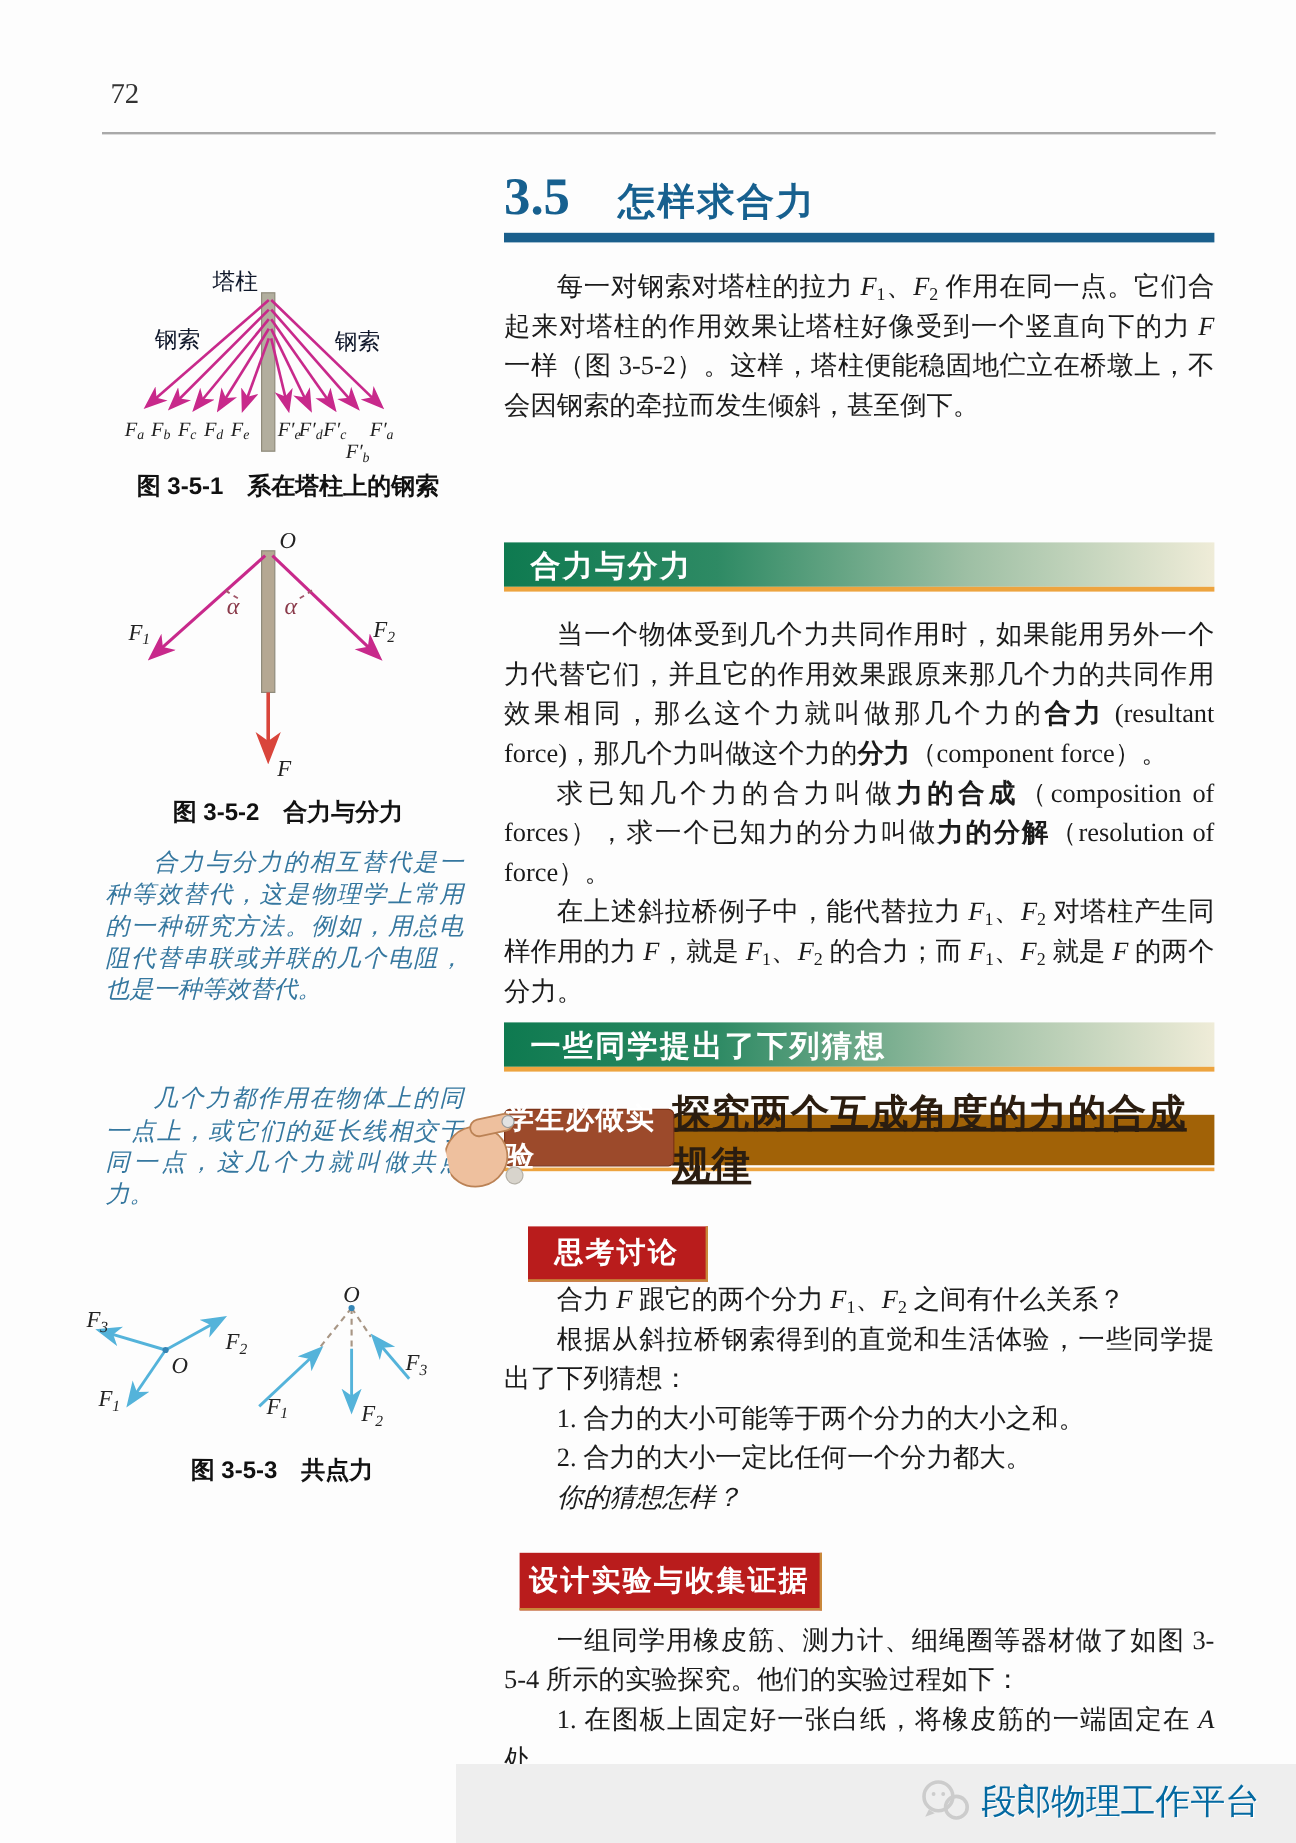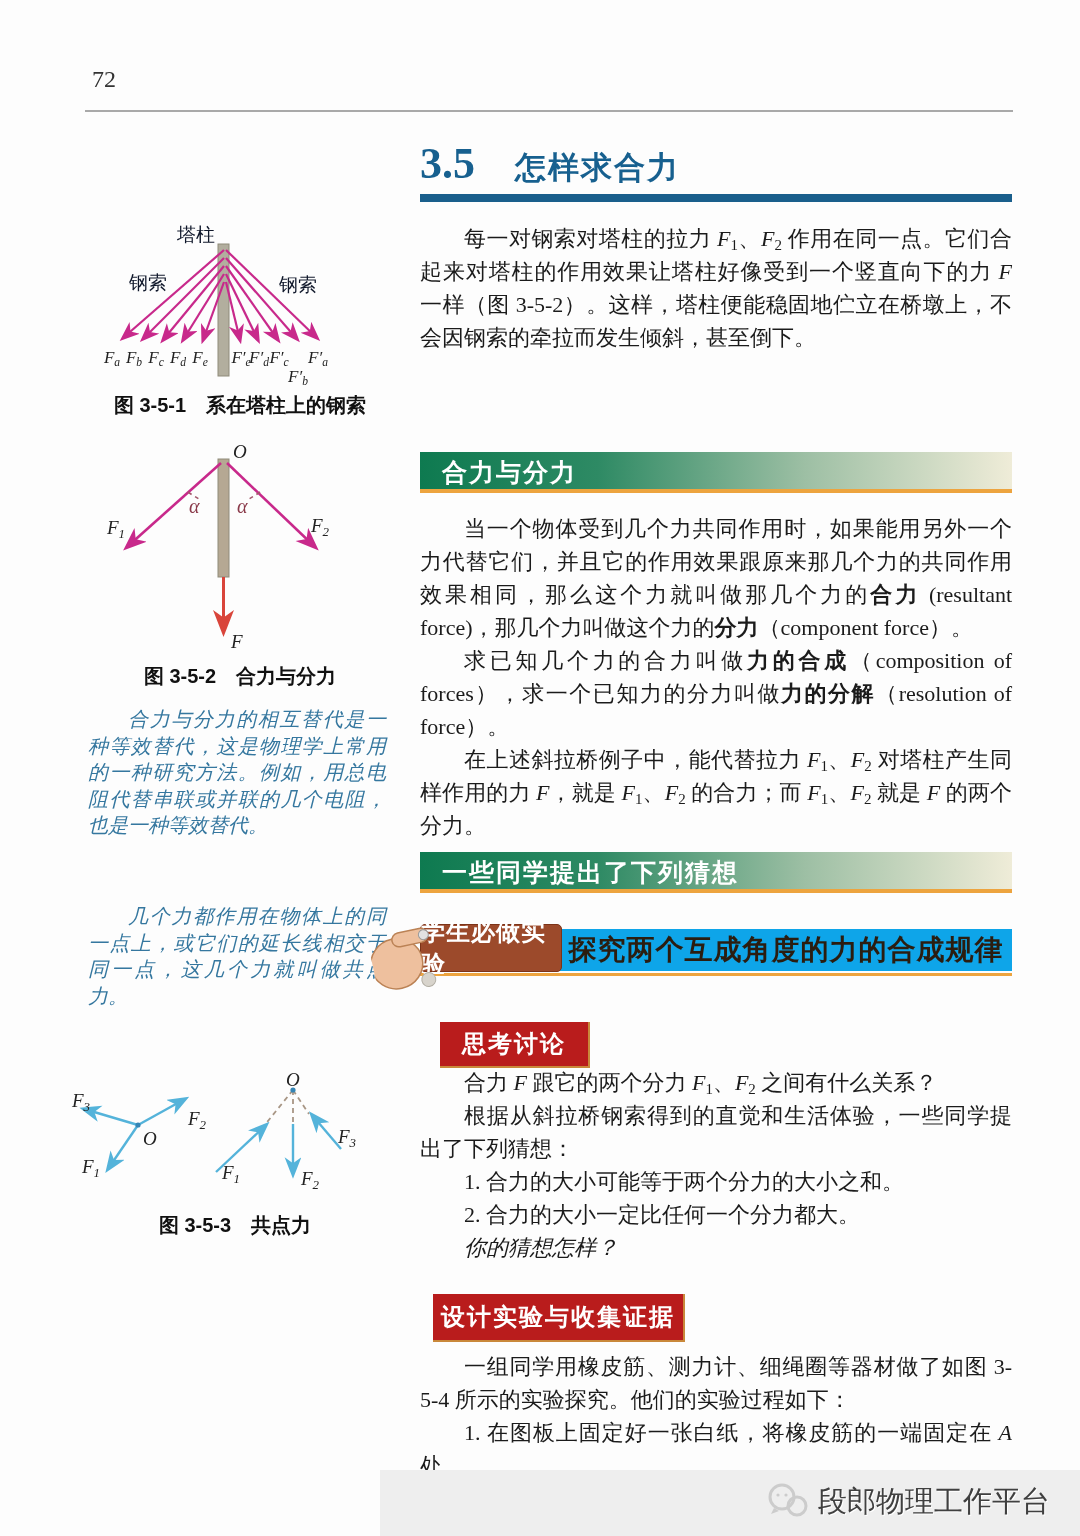--- a/index.html
+++ b/index.html
@@ -23,42 +23,42 @@
   
   .greenbar{width:592px;height:41px;line-height:41px;padding-left:22px;box-sizing:border-box;
             background:linear-gradient(to right,#0e7a50 0%,#2e8a64 30%,#9dbfa4 65%,#efecd8 100%);
             border-bottom:4px solid #eda43f;color:#fff;font-family:"Liberation Sans",sans-serif;
             font-size:25px;font-weight:bold;letter-spacing:2px;}
   
   .banner{width:592px;height:52px;}
   .banner .tagbox{position:absolute;left:0;top:0;width:140px;height:46px;background:#9c4a2b;
        border:1px solid #7c3318;border-radius:5px;color:#fff;font-family:"Liberation Sans",sans-serif;
        font-size:24px;font-weight:bold;display:flex;align-items:center;justify-content:center;letter-spacing:1px;z-index:2;}
-  .banner .cream{position:absolute;left:140px;right:0;top:5px;height:42px;background:#0ea5e9;
+  .banner .cream{position:absolute;left:140px;right:0;top:5px;height:42px;background:#a16207;
        display:flex;align-items:center;justify-content:center;font-family:"Liberation Sans",sans-serif;
-       font-size:28px;font-weight:bold;color:#2b1d10;letter-spacing:1px;z-index:1;}
+       font-size:32px;font-weight:bold;color:#2b1d10;letter-spacing:1px;z-index:1;text-decoration:underline;}
   .banner .underline{position:absolute;left:0;right:0;bottom:0;height:3px;background:#eda43f;}
   
   .orangebox{background:#b91c1c;border-right:2px solid #c9883a;border-bottom:2px solid #c9883a;
       color:#fff;font-family:"Liberation Sans",sans-serif;font-weight:bold;font-size:24px;
       display:flex;align-items:center;justify-content:center;letter-spacing:2px;}
   
   .figlabel{position:absolute;font-size:19px;font-style:italic;color:#222;font-family:"Liberation Serif",serif;white-space:nowrap;}
   .cnlabel{position:absolute;font-size:19px;color:#0f172a;white-space:nowrap;}
   .caption{position:absolute;width:100%;text-align:center;font-family:"Liberation Sans",sans-serif;
            font-size:20px;font-weight:bold;color:#111;white-space:nowrap;}
   .flbl{position:absolute;width:26px;text-align:center;font-size:17px;font-style:italic;color:#222;}
   .alpha{color:#8a3a4a;font-size:20px;}
   
   .sidenote{width:298px;font-size:20px;line-height:26.5px;color:#35779f;font-style:italic;
             text-align:justify;text-indent:2em;}
   .kaiti{font-style:italic;}
   
   .wmband{background:#eeeeee;}
-  .wm{position:absolute;display:flex;align-items:center;gap:8px;color:#404040;
+  .wm{position:absolute;display:flex;align-items:center;gap:8px;color:#0369a1;
       font-size:29px;font-family:"Liberation Sans",sans-serif;text-shadow:1px 1px 0 #ffffff;}
 </style>
 </head>
 <body>
 
 <span class="abs pagenum" style="left:92px;top:66px;">72</span>
 <div class="abs headrule" style="left:85px;top:110px;width:928px;"></div>
 
 <div class="abs title-row" style="left:420px;top:138px;">
   <span class="title-num">3.5</span>

